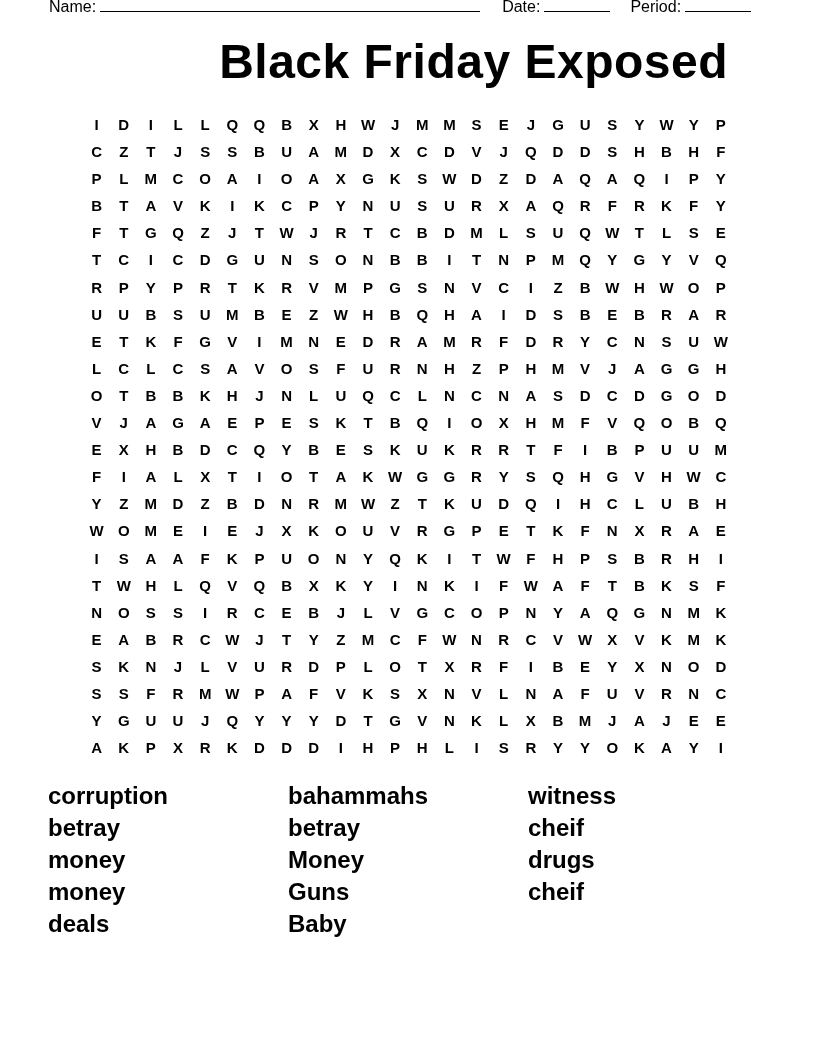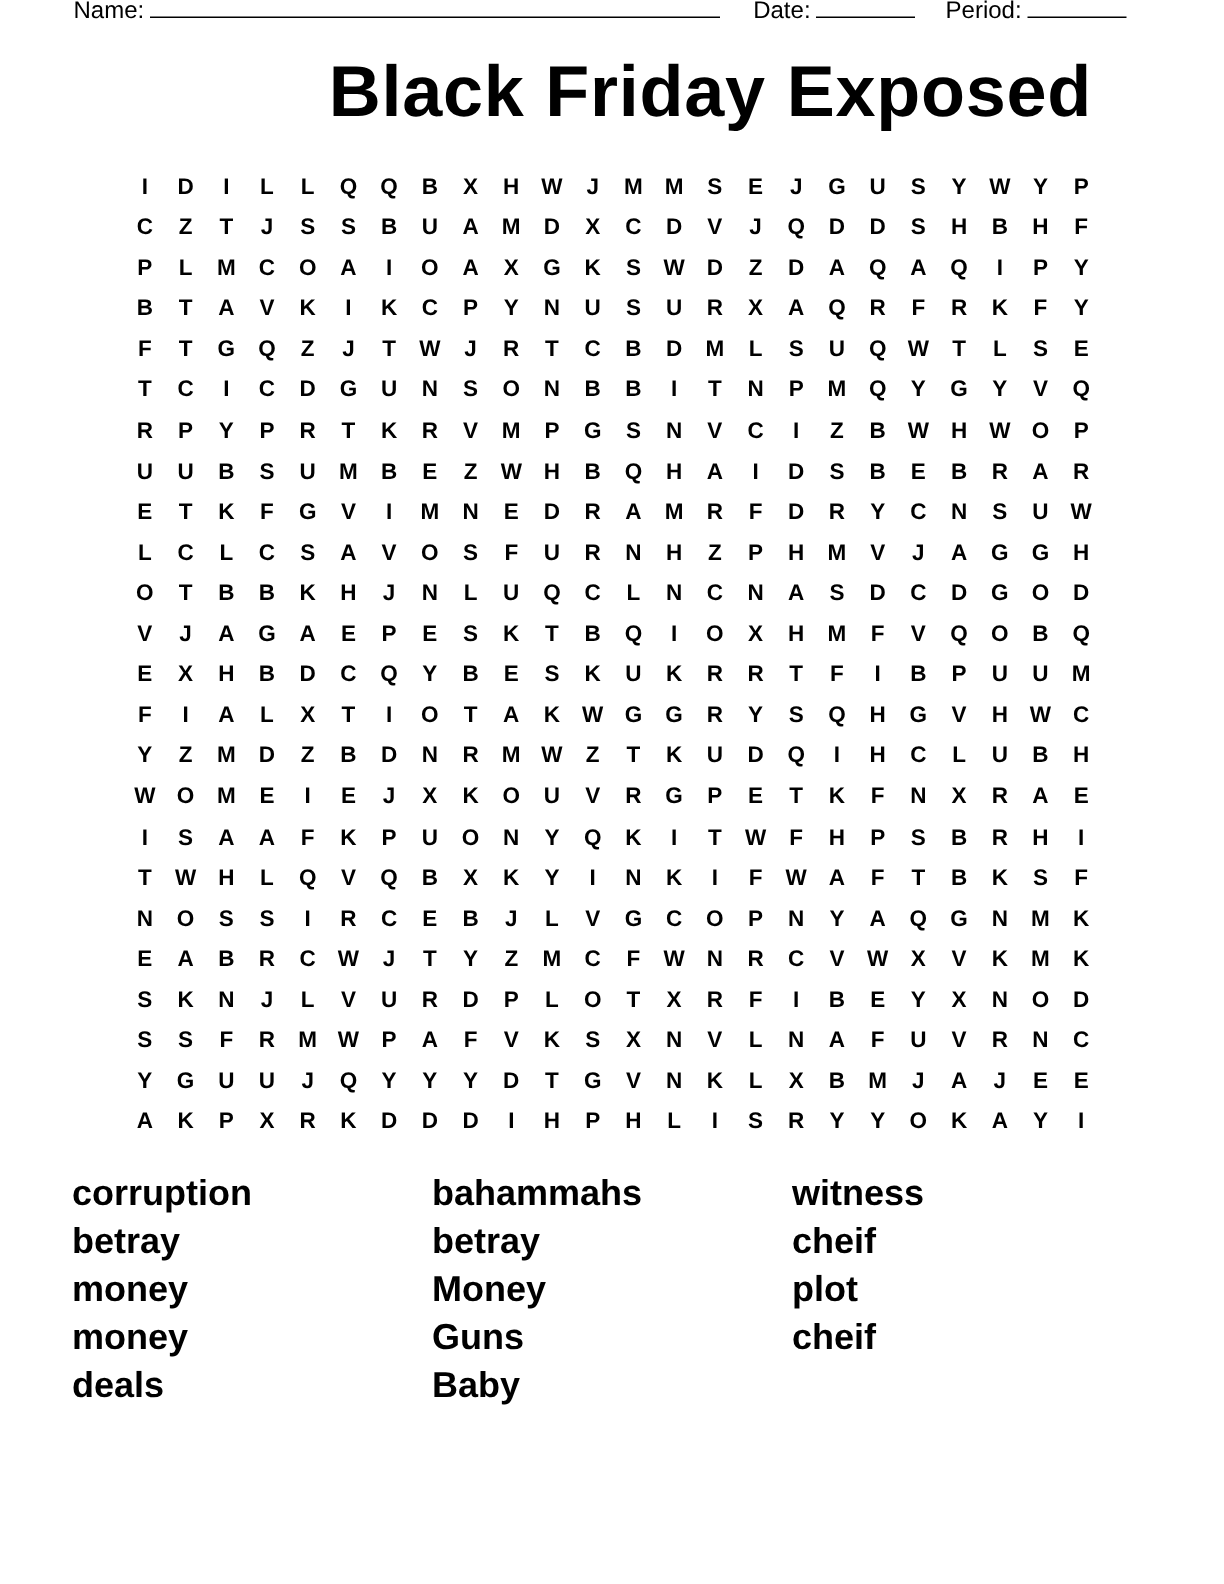--- a/index.html
+++ b/index.html
@@ -644,16 +644,16 @@
     <div class="word-col">
       <div class="word">bahammahs</div>
       <div class="word">betray</div>
       <div class="word">Money</div>
       <div class="word">Guns</div>
       <div class="word">Baby</div>
     </div>
     <div class="word-col">
       <div class="word">witness</div>
       <div class="word">cheif</div>
-      <div class="word">plot</div>
+      <div class="word">drugs</div>
       <div class="word">cheif</div>
     </div>
   </div>
 
 </body></html>

